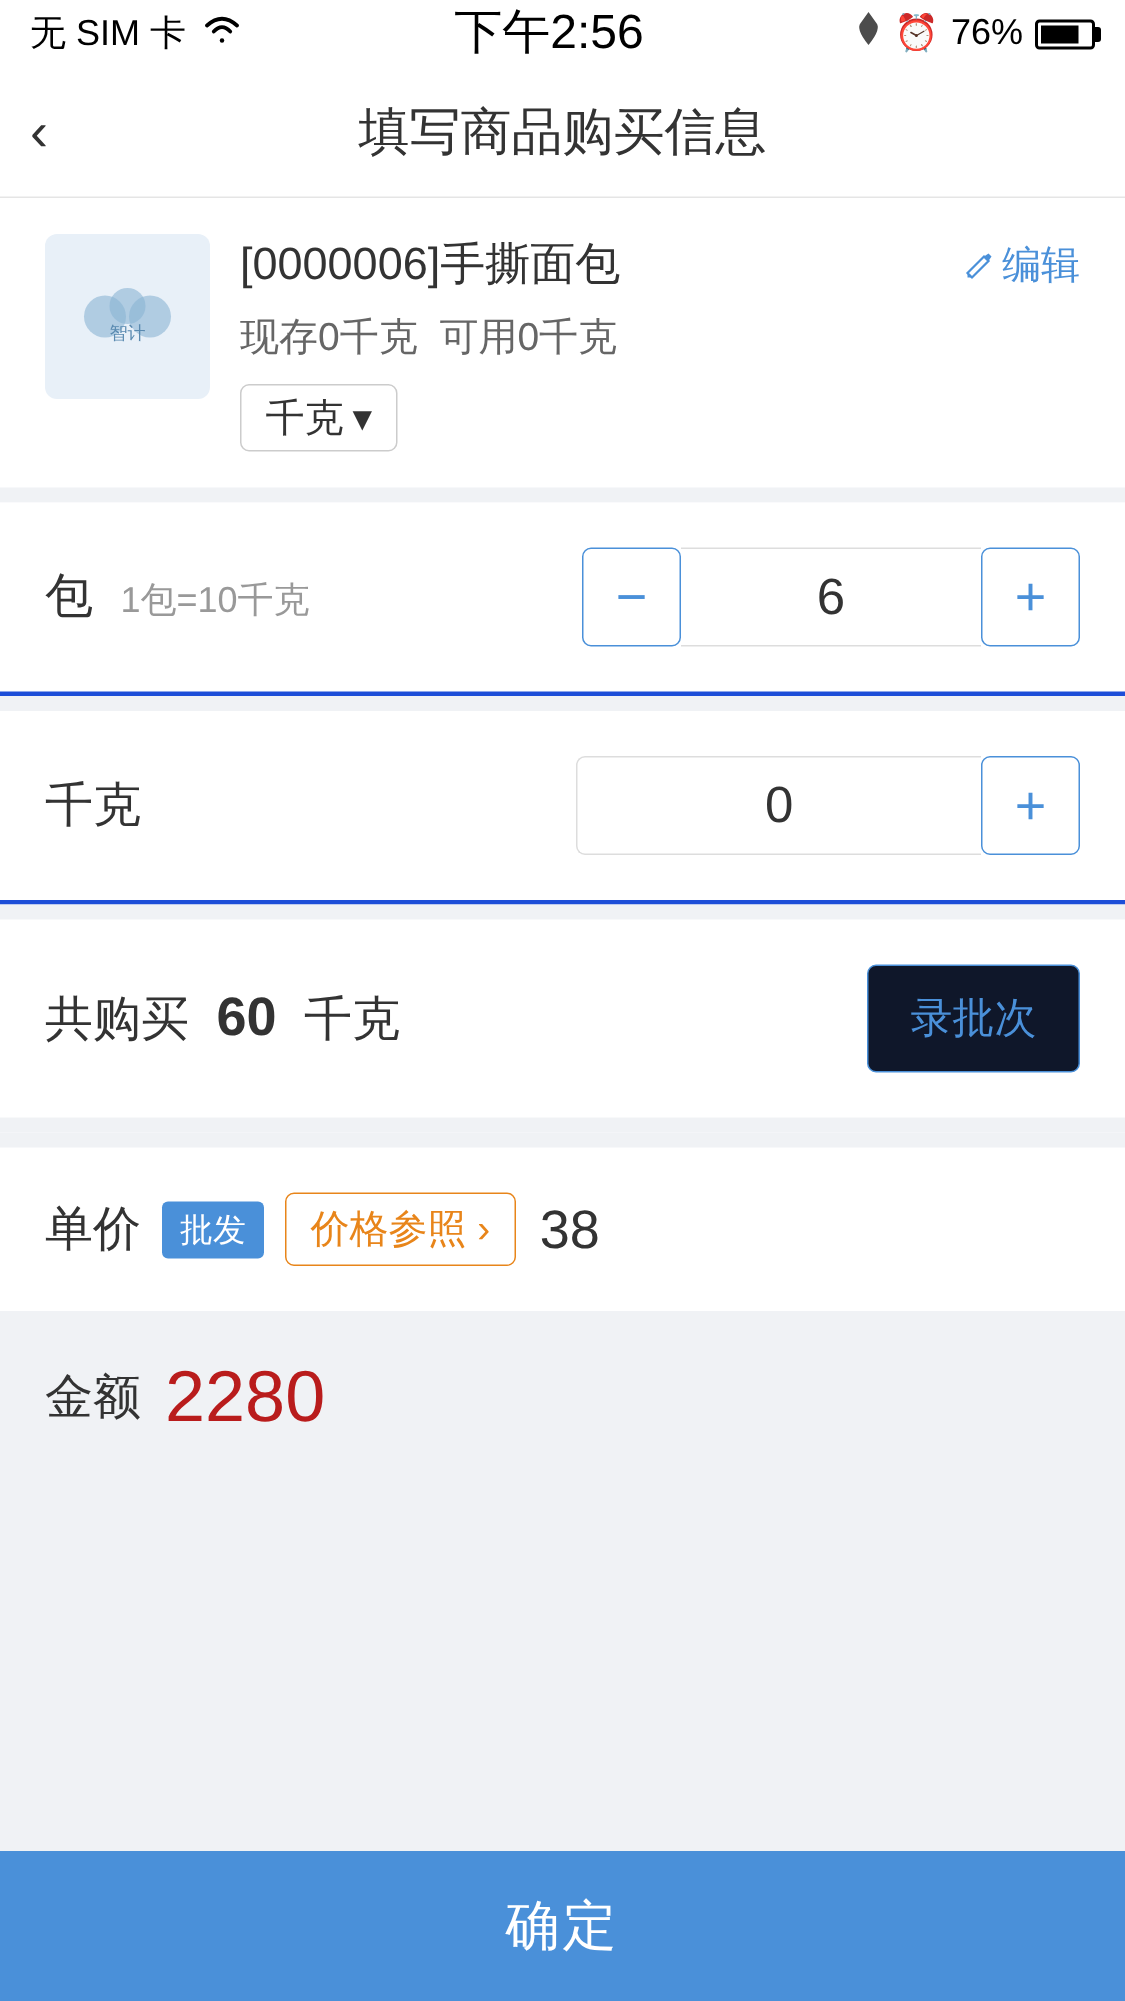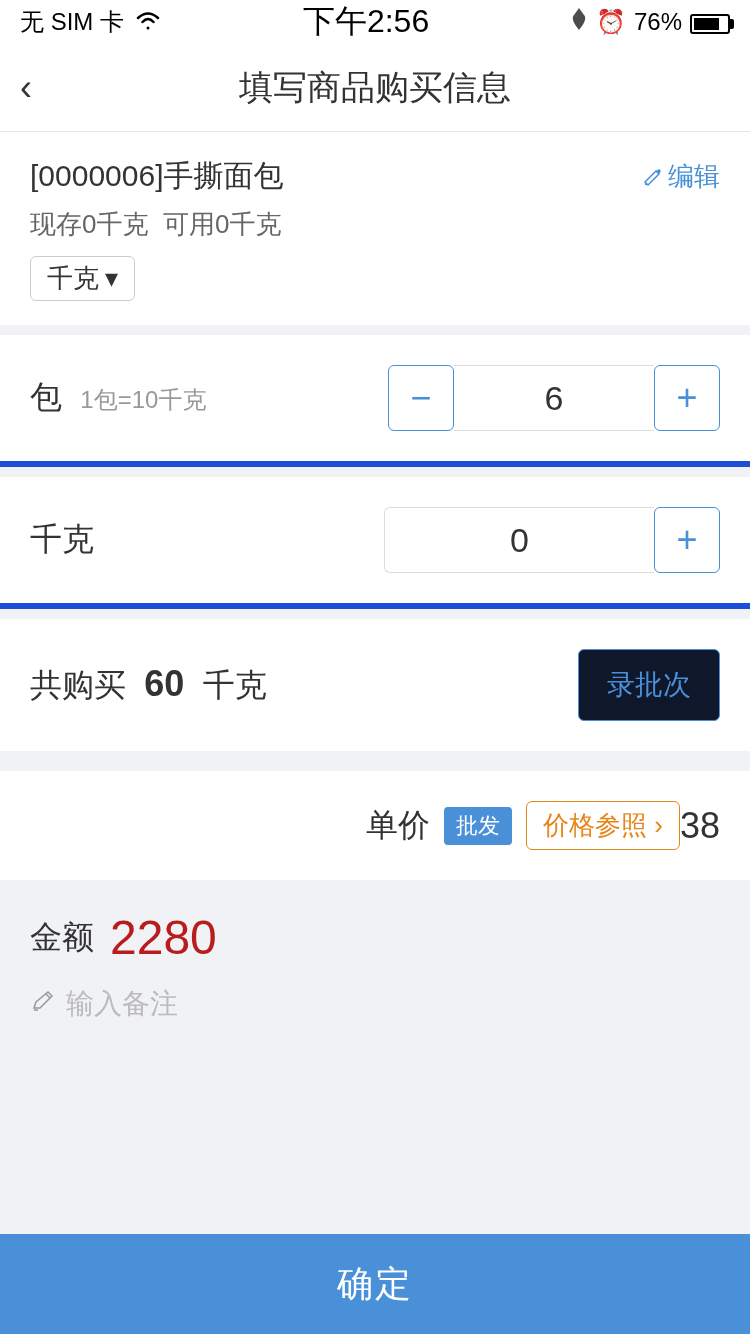--- a/index.html
+++ b/index.html
@@ -110,21 +110,21 @@
       background: #fff;
       display: flex;
       align-items: center;
       gap: 6px;
     }
 
     
     .section {
       background: #fff;
       padding: 0 30px;
-      border-bottom: 6px solid #1d4ed8;
+      border-bottom: 3px solid #1d4ed8;
     }
     .section-row {
       display: flex;
       align-items: center;
       justify-content: space-between;
       padding: 30px 0;
     }
     .section-divider {
       height: 10px;
       background: #f0f2f5;
@@ -207,21 +207,22 @@
     
     .price-section {
       background: #fff;
       padding: 30px 30px;
       margin-top: 10px;
       border-top: 10px solid #f0f2f5;
     }
     .price-row {
       display: flex;
       align-items: center;
-      justify-content: flex-end;
+      justify-content: flex-start;
+      gap: 16px;
     }
     .price-left {
       display: flex;
       align-items: center;
       gap: 14px;
     }
     .price-label { font-size: 32px; color: #333; }
     .batch-tag {
       background: #4a90d9;
       color: #fff;
@@ -341,20 +342,28 @@
     </span>
   </div>
 </div>
 
 <div class="nav-bar">
   <span class="nav-back">‹</span>
   <span class="nav-title">填写商品购买信息</span>
 </div>
 
 <div class="product-card">
+  <div class="product-image">
+    <svg width="70" height="50" viewBox="0 0 70 50">
+      <circle cx="20" cy="25" r="14" fill="#8ab4d4" opacity="0.6"></circle>
+      <circle cx="50" cy="25" r="14" fill="#8ab4d4" opacity="0.6"></circle>
+      <circle cx="35" cy="18" r="12" fill="#8ab4d4" opacity="0.6"></circle>
+      <text x="35" y="40" font-size="12" fill="#5a8ab0" text-anchor="middle">智计</text>
+    </svg>
+  </div>
   <div class="product-info">
     <div class="product-name-row">
       <span class="product-name">[0000006]手撕面包</span>
       <span class="edit-btn">
         <svg width="22" height="22" viewBox="0 0 22 22">
             <path d="M3 16 L14 5 L17 8 L6 19 Z" stroke="#4a90d9" stroke-width="1.5" fill="none"></path>
             <path d="M14 5 L17 3 L19 5 L17 8 Z" fill="#4a90d9"></path>
             <path d="M3 19 L6 19 L3 16 Z" fill="#4a90d9"></path>
           </svg>
         <span>编辑</span>
@@ -420,29 +429,19 @@
     </div>
     <span class="price-value">38</span>
   </div>
 </div>
 
 <div style="background:#f0f2f5; padding: 30px 30px 0;">
   <div class="amount-row">
     <span class="amount-label">金额</span>
     <span class="amount-value">2280</span>
   </div>
-  <div class="note-row">
-    <span>
-      <svg width="26" height="26" viewBox="0 0 26 26">
-          <path d="M4 20 L6 14 L18 4 L22 8 L10 20 Z" stroke="#999" stroke-width="1.5" fill="none"></path>
-          <path d="M16 6 L20 10" stroke="#999" stroke-width="1.5"></path>
-          <path d="M4 22 L8 22" stroke="#999" stroke-width="1.5"></path>
-        </svg>
-    </span>
-    <span style="color:#bbb;">输入备注</span>
-  </div>
 </div>
 
 <div class="empty-space"></div>
 
 <div class="bottom-area">
   <button class="confirm-btn">确定</button>
 </div>
 
 </body></html>

